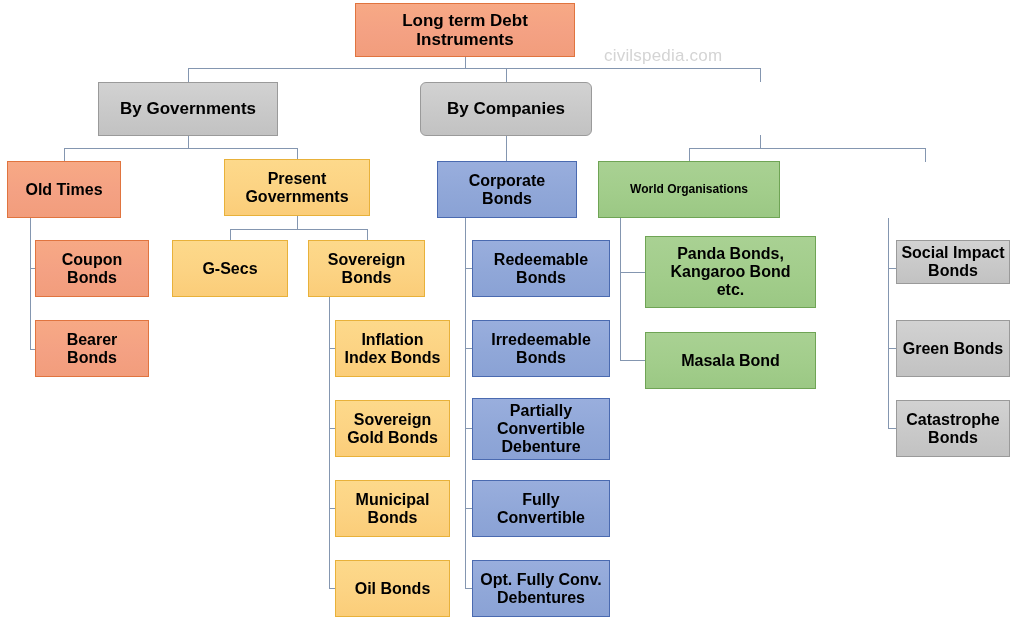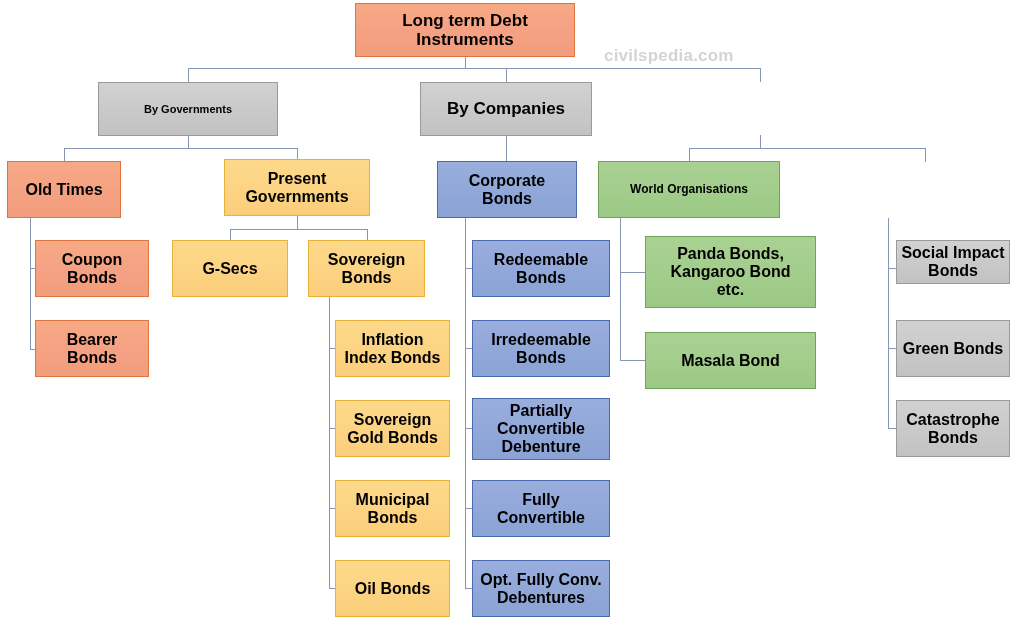--- a/index.html
+++ b/index.html
@@ -57,21 +57,21 @@
   .line {
     position: absolute;
     background: #8496b0;
   }
   .line.v { width: 1px; }
   .line.h { height: 1px; }
   
   #watermark {
     position: absolute;
     color: #d4d4d4;
-    font-weight: bold;
+    font-weight: normal;
     letter-spacing: 0.2px;
     white-space: nowrap;
   }
 </style>
 </head>
 <body>
 
 <div id="canvas">
   <div id="watermark" style="left: 604px; top: 46px; font-size: 17px; color: rgb(212, 212, 212);">civilspedia.com</div>
 <div class="line v" style="left: 465px; top: 57px; height: 11px; background: rgb(132, 150, 176);"></div>
@@ -108,22 +108,22 @@
     <div class="line v" style="left: 925px; top: 148px; height: 14px; background: rgb(132, 150, 176);"></div>
     <div class="line v" style="left: 620px; top: 218px; height: 143px; background: rgb(132, 150, 176);"></div>
     <div class="line h" style="left: 620px; top: 272px; width: 26px; background: rgb(132, 150, 176);"></div>
     <div class="line h" style="left: 620px; top: 360px; width: 26px; background: rgb(132, 150, 176);"></div>
     <div class="line v" style="left: 888px; top: 218px; height: 211px; background: rgb(132, 150, 176);"></div>
     <div class="line h" style="left: 888px; top: 268px; width: 9px; background: rgb(132, 150, 176);"></div>
     <div class="line h" style="left: 888px; top: 348px; width: 9px; background: rgb(132, 150, 176);"></div>
     <div class="line h" style="left: 888px; top: 428px; width: 9px; background: rgb(132, 150, 176);"></div>
     <div class="node pal-orange" style="left: 355px; top: 3px; width: 220px; height: 54px; font-size: 17px;"><span>Long term Debt
 Instruments</span></div>
-    <div class="node pal-gray" style="left: 98px; top: 82px; width: 180px; height: 54px; font-size: 11px;"><span>By Governments</span></div>
-    <div class="node pal-gray" style="left: 420px; top: 82px; width: 172px; height: 54px; font-size: 17px;"><span>By Companies</span></div>
+    <div class="node pal-gray" style="left: 98px; top: 82px; width: 180px; height: 54px; font-size: 17px;"><span>By Governments</span></div>
+    <div class="node pal-gray" style="left: 420px; top: 82px; width: 172px; height: 54px; font-size: 17px; border-radius: 6px;"><span>By Companies</span></div>
     <div class="node pal-orange" style="left: 7px; top: 161px; width: 114px; height: 57px; font-size: 16px;"><span>Old Times</span></div>
     <div class="node pal-orange" style="left: 35px; top: 240px; width: 114px; height: 57px; font-size: 16px;"><span>Coupon
 Bonds</span></div>
     <div class="node pal-orange" style="left: 35px; top: 320px; width: 114px; height: 57px; font-size: 16px;"><span>Bearer
 Bonds</span></div>
     <div class="node pal-yellow" style="left: 224px; top: 159px; width: 146px; height: 57px; font-size: 16px; align-items: center;"><span>Present
 Governments</span></div>
     <div class="node pal-yellow" style="left: 172px; top: 240px; width: 116px; height: 57px; font-size: 16px;"><span>G-Secs</span></div>
     <div class="node pal-yellow" style="left: 308px; top: 240px; width: 117px; height: 57px; font-size: 16px;"><span>Sovereign
 Bonds</span></div>

